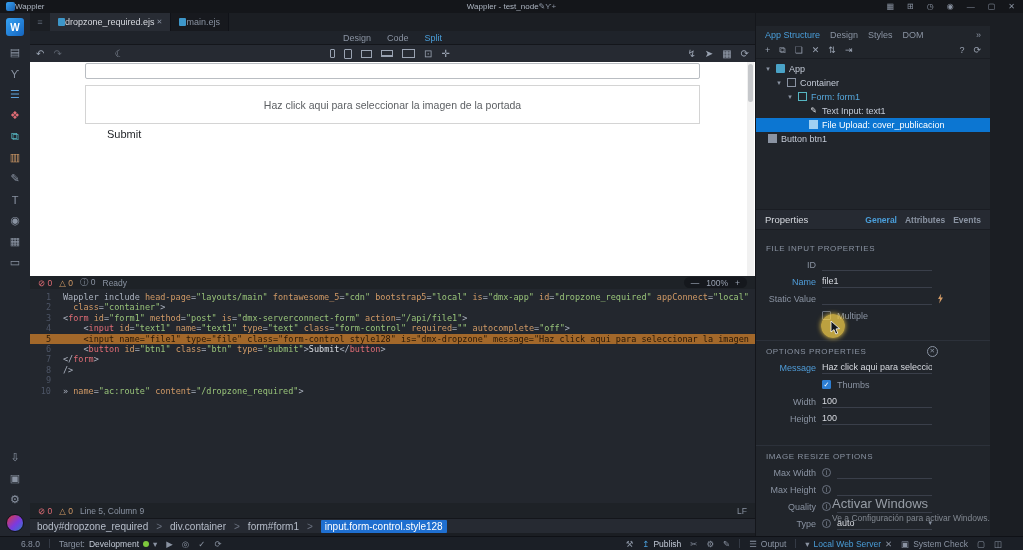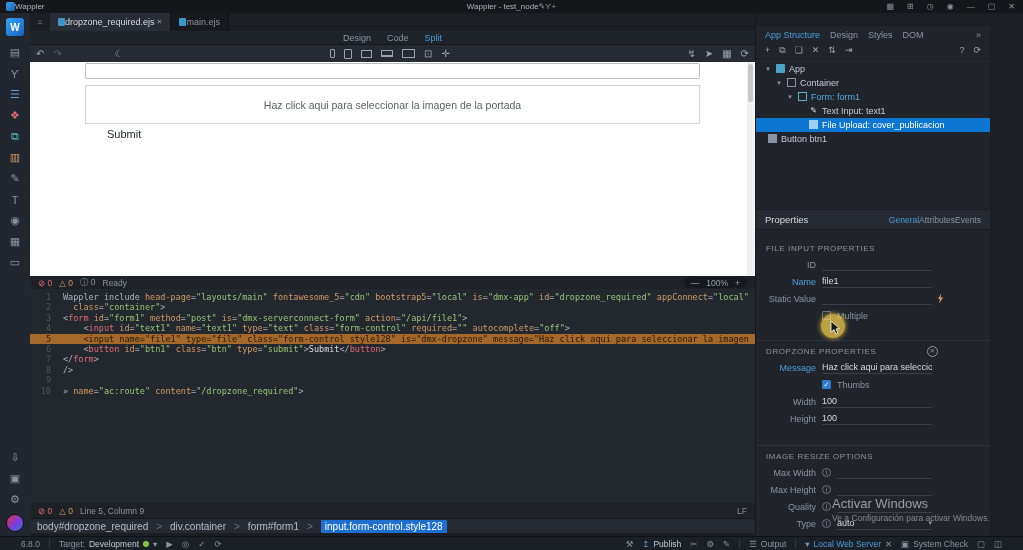--- a/index.html
+++ b/index.html
@@ -101,21 +101,21 @@
   .ic-app { background:#4aa3c7; border-radius:1px; }
   .ic-container { border:1px solid #8a93a2; }
   .ic-form { border:1px solid #56b6c2; }
   .ic-text { color:#d7dae0; font-size:8px; }
   .ic-upload { background:#9fd0f2; }
   .ic-button { background:#8a93a2; }
   .ti-label { white-space:nowrap; overflow:hidden; }
 
   .rp-props { flex:1; border-top:1px solid #1a1d23; position:relative; }
   .props-header { height:20px; display:flex; align-items:center; padding:0 9px; font-size:9.5px; color:#d7dae0; background:#262a32; border-bottom:1px solid #1a1d23; }
-  .props-tabs { margin-left:auto; display:flex; gap:0; font-size:8.5px; color:#8a93a2; }
+  .props-tabs { margin-left:auto; display:flex; gap:8px; font-size:8.5px; color:#8a93a2;font-weight:bold; }
   .ptab.active { color:#4a9eda; }
   .psec { padding:2px 0 4px; }
   .psec + .psec { border-top:1px solid #2c313a; }
   .psec-m8 { margin-top:8px; } .psec-m12 { margin-top:12px; } .psec-m14 { margin-top:14px; }
   .psec-title { height:16px; display:flex; align-items:center; padding:0 10px; font-size:8px; letter-spacing:.6px; color:#8a93a2; position:relative; }
   .sec-close { position:absolute; right:52px; width:11px; height:11px; border:1px solid #8a93a2; border-radius:50%; display:flex; align-items:center; justify-content:center; font-size:6.5px; color:#8a93a2; }
   .prow { height:17px; display:flex; align-items:center; padding:0 58px 0 8px; font-size:9px; color:#8a93a2; gap:6px; position:relative; }
   .plabel { width:52px; text-align:right; flex-shrink:0; }
   .plabel.set { color:#4f9cd8; }
   .pfield { flex:1; border-bottom:1px solid #3a3f4a; height:13px; line-height:12px; color:#d7dae0; white-space:nowrap; overflow:hidden; display:flex; align-items:center; }
@@ -378,21 +378,21 @@
             <span class="dyn-icon"></span>
           </div>
           <div class="prow prow-check">
             <span class="cb"></span>
             <span>Multiple</span>
           </div>
         </div>
 
         <div class="psec psec-m12">
           <div class="psec-title">
-            <span>DROPZONE PROPERTIES</span>
+            <span>OPTIONS PROPERTIES</span>
             <span class="sec-close">✕</span>
           </div>
           <div class="prow">
             <span class="plabel set">Message</span>
             <span class="pfield">Haz click aqui para seleccionar la imagen de</span>
           </div>
           <div class="prow prow-check">
             <span class="cb checked">✓</span>
             <span>Thumbs</span>
           </div>

